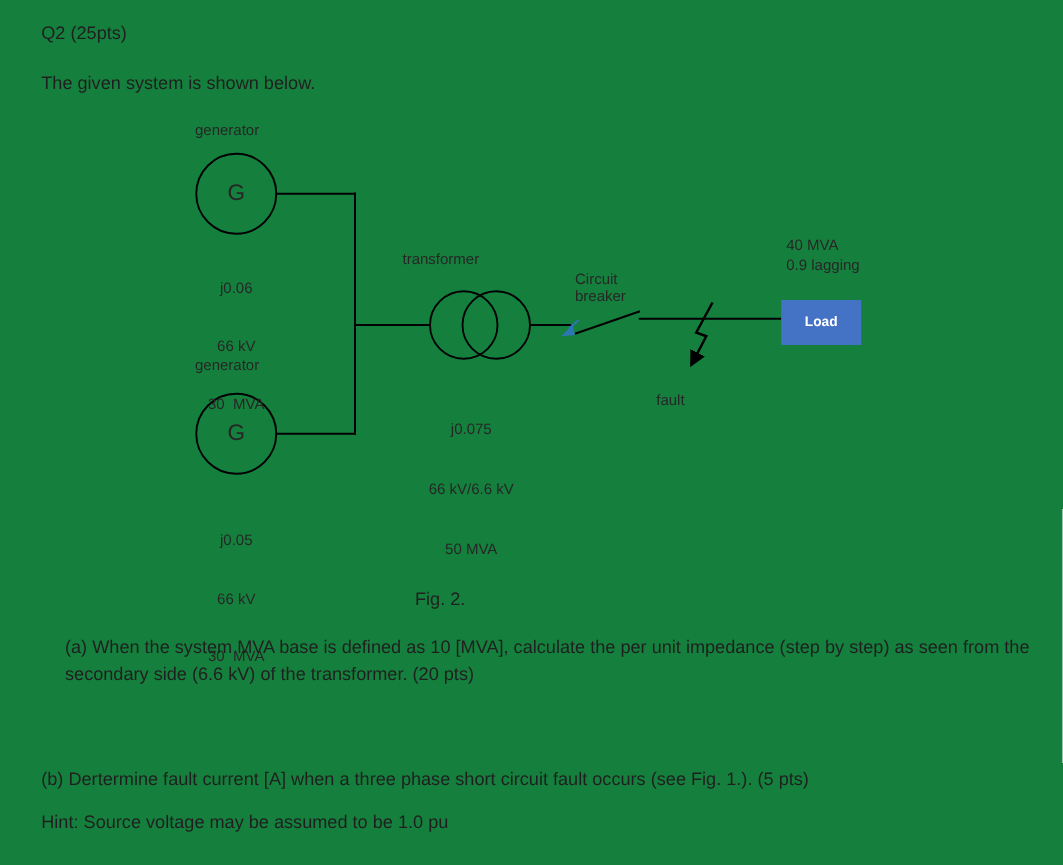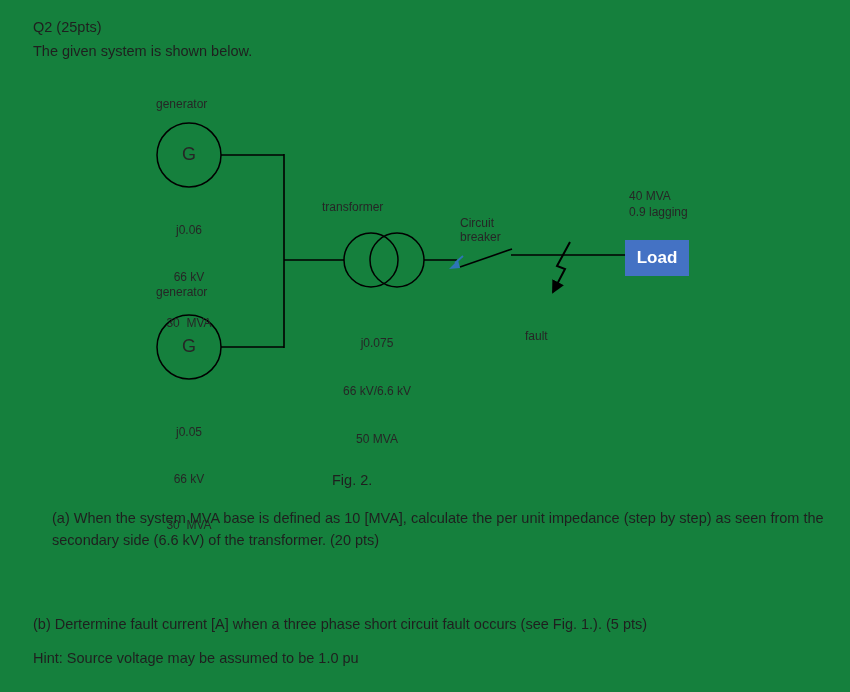--- a/index.html
+++ b/index.html
@@ -15,31 +15,31 @@
   .dlabel{position:absolute;font-size:12px;line-height:15px;color:#262626;}
   .center{}
   .specs{position:absolute;font-size:12px;line-height:15.5px;text-align:center;color:#262626;white-space:pre;}
   .gsym{
     position:absolute;width:30px;text-align:center;
     font-size:18px;color:#262626;
   }
   .load-text{
     position:absolute;left:625px;top:240px;width:64px;height:36px;
     display:flex;align-items:center;justify-content:center;
-    color:#ffffff;font-size:17px;font-weight:600;
+    color:#ffffff;font-size:11px;font-weight:600;
   }
   svg.wires{position:absolute;left:0;top:0;pointer-events:none;}
 </style>
 </head>
 <body>
 
 <div class="page">
 
   <div class="txt" style="left:33px;top:16px;">Q2 (25pts)</div>
-  <div class="txt" style="left:33px;top:40px;">The given system is shown below.</div>
+  <div class="txt" style="left:33px;top:56px;">The given system is shown below.</div>
 
   <div>
 
     <svg class="wires" width="850" height="692" viewBox="0 0 850 692">
       <defs>
         <marker id="arrowhead" viewBox="0 0 10 10" refX="8.5" refY="5" markerWidth="6.5" markerHeight="6.5" orient="auto-start-reverse">
           <path d="M0,0 L10,5 L0,10 Z" fill="#000000"></path>
         </marker>
       </defs>
 
@@ -89,21 +89,21 @@
 
     <div class="dlabel center" style="left:322px;top:200px;width:106px;">transformer</div>
     <div class="specs" style="left:321px;top:303px;width:112px;line-height:16px;">
       <div>j0.075</div>
       <div>66 kV/6.6 kV</div>
       <div>50 MVA</div>
     </div>
 
     <div class="dlabel center" style="left:460px;top:216px;width:60px;line-height:14px;">Circuit breaker</div>
 
-    <div class="dlabel center" style="left:525px;top:313px;width:55px;margin-top:16px;">fault</div>
+    <div class="dlabel center" style="left:525px;top:313px;width:55px;">fault</div>
 
     <div class="dlabel" style="left:629px;top:188px;line-height:16px;">
       <div>40 MVA</div>
       <div>0.9 lagging</div>
     </div>
     <div class="load-text">Load</div>
   </div>
 
   <div class="txt center" style="left:332px;top:469px;width:200px;">Fig. 2.</div>
 

